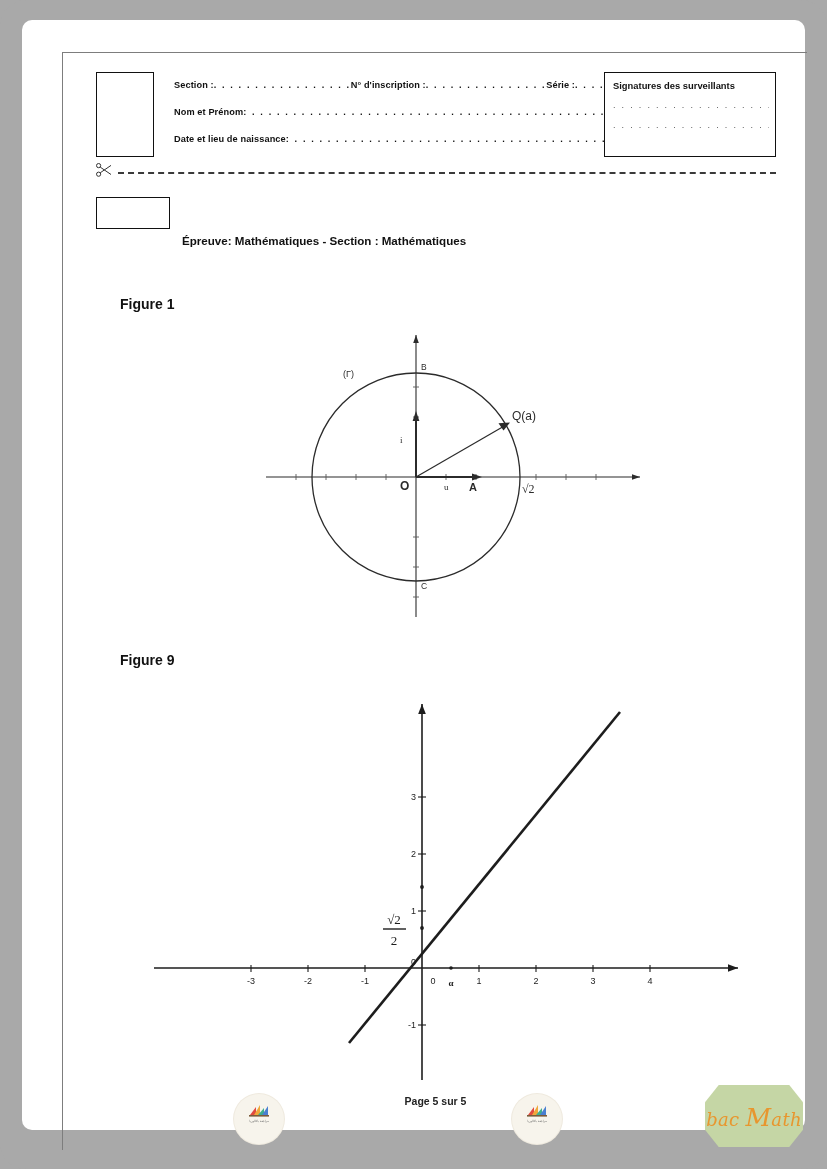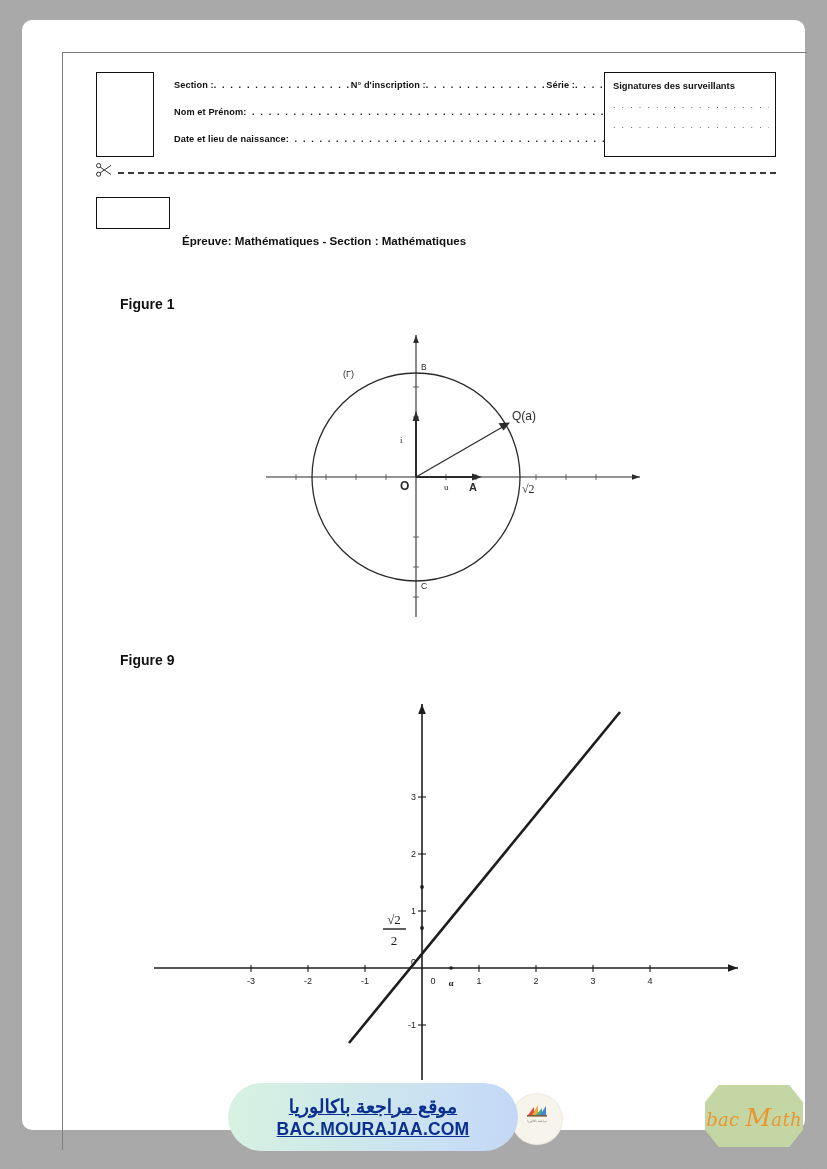--- a/index.html
+++ b/index.html
@@ -438,23 +438,19 @@
     <svg width="22" height="15" viewBox="0 0 22 15">
       <path d="M2 12 L8 12 L8 4 Z" fill="#e04a3f"></path>
       <path d="M6 12 L12 12 L12 2 Z" fill="#f0a73a"></path>
       <path d="M10 12 L16 12 L16 5 Z" fill="#3fae8f"></path>
       <path d="M14 12 L20 12 L20 3 Z" fill="#4a7fd1"></path>
       <rect x="1" y="12" width="20" height="1.6" fill="#7a5b3a"></rect>
     </svg>
     <div class="badge-text">مراجعة باكالوريا</div>
   </div>
 
-  <div id="watermark">
-    <div id="wm-arabic">موقع مراجعة  باكالوريا</div>
-    <div id="wm-url">BAC.MOURAJAA.COM</div>
-  </div>
 
   <div id="bacmath-logo">
     <div id="bacmath-shape"></div>
     <div id="bacmath-text"><span>bac </span><span class="big">M</span><span>ath</span></div>
   </div>
 
 </div>
 
 </body></html>

